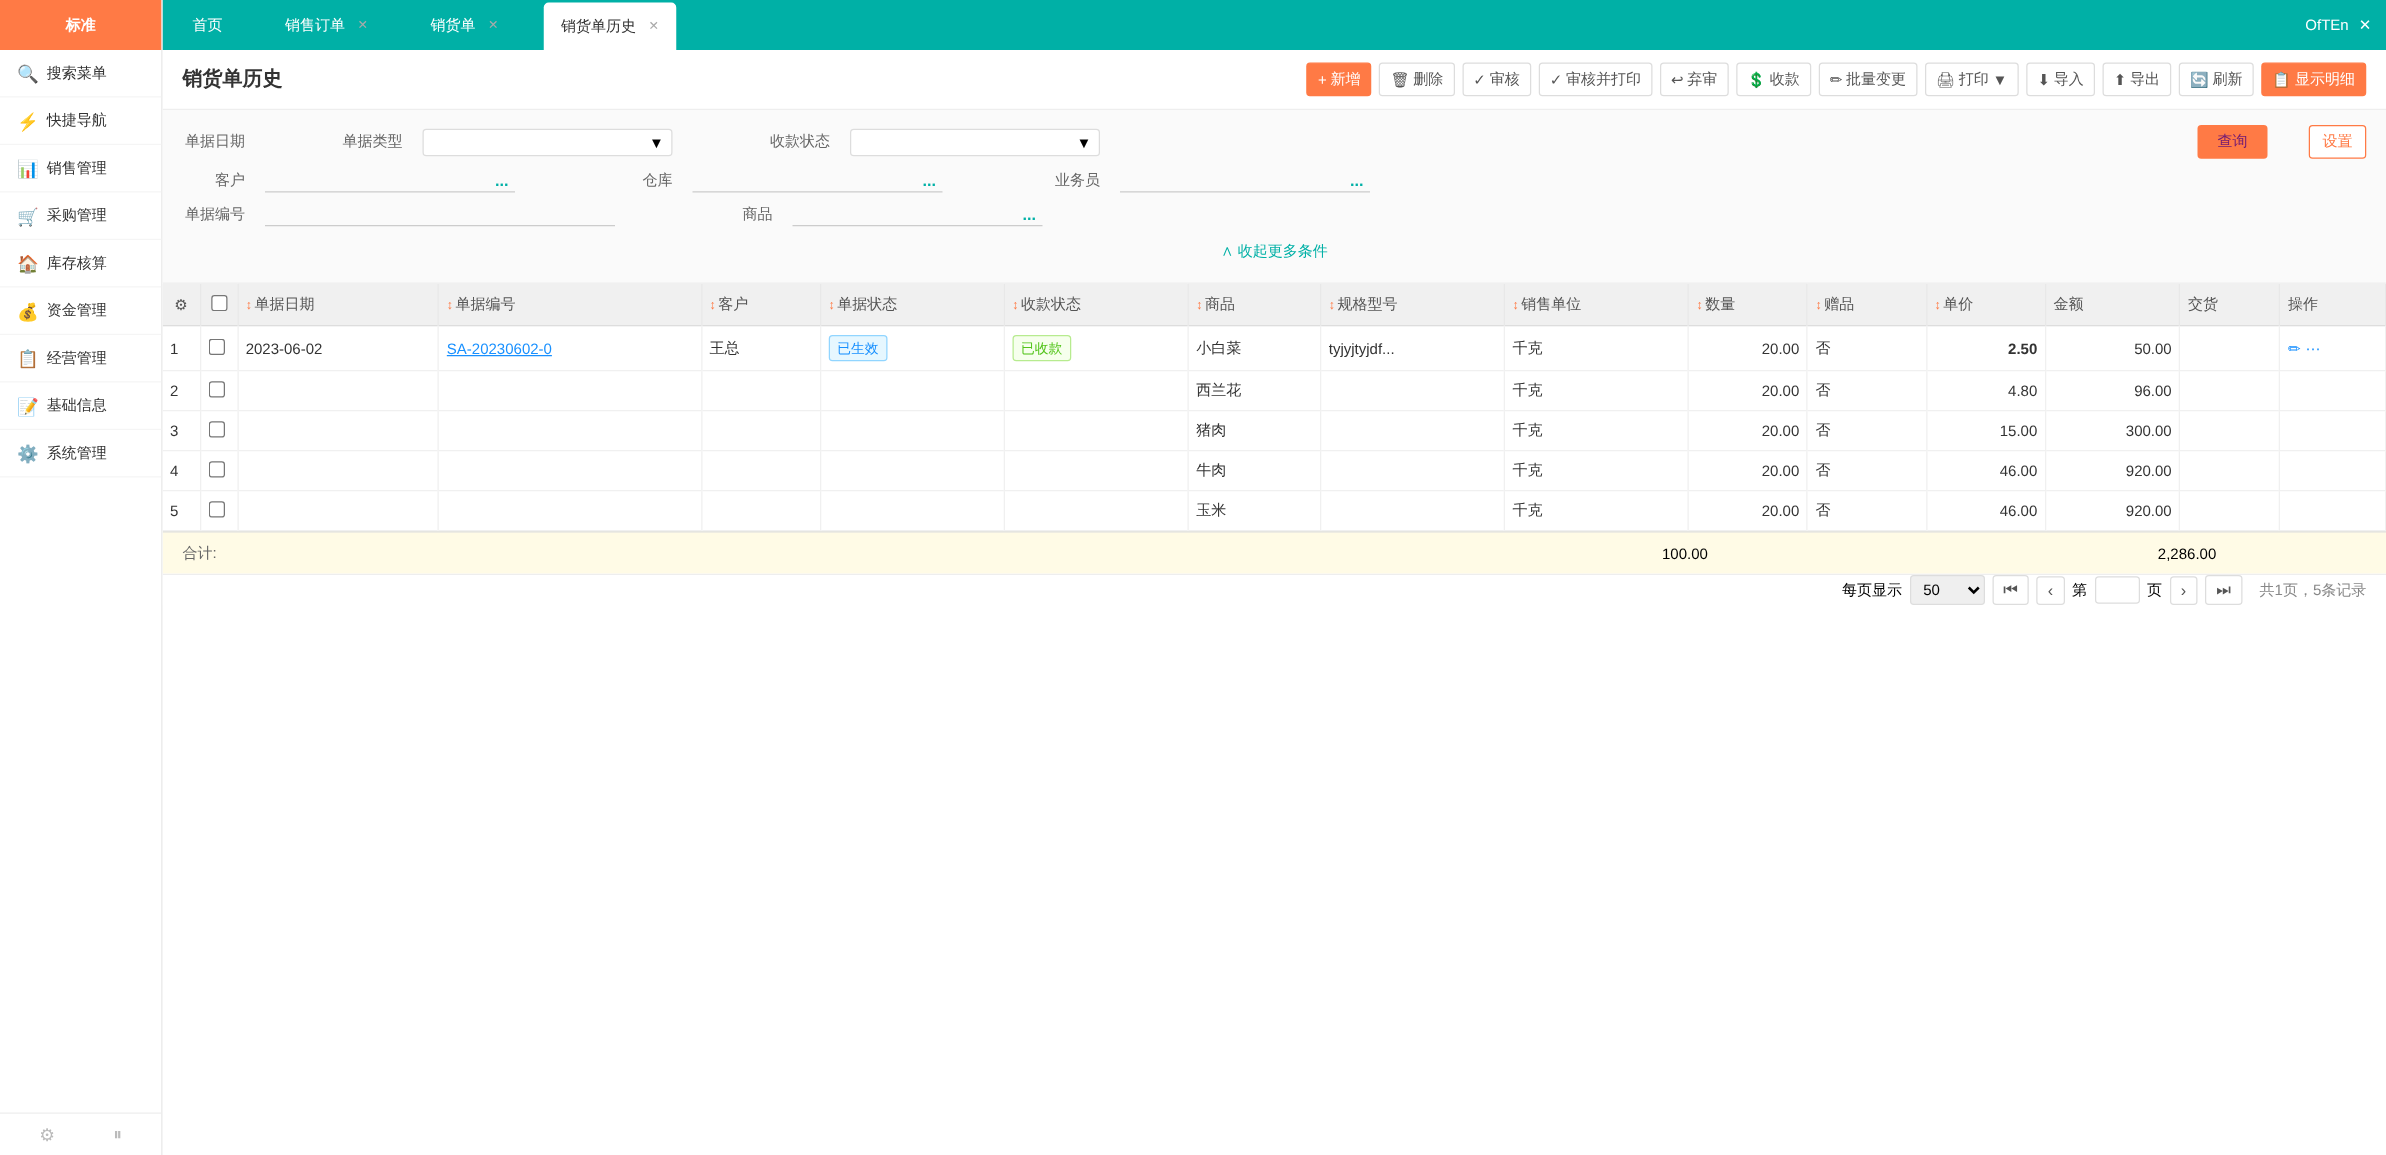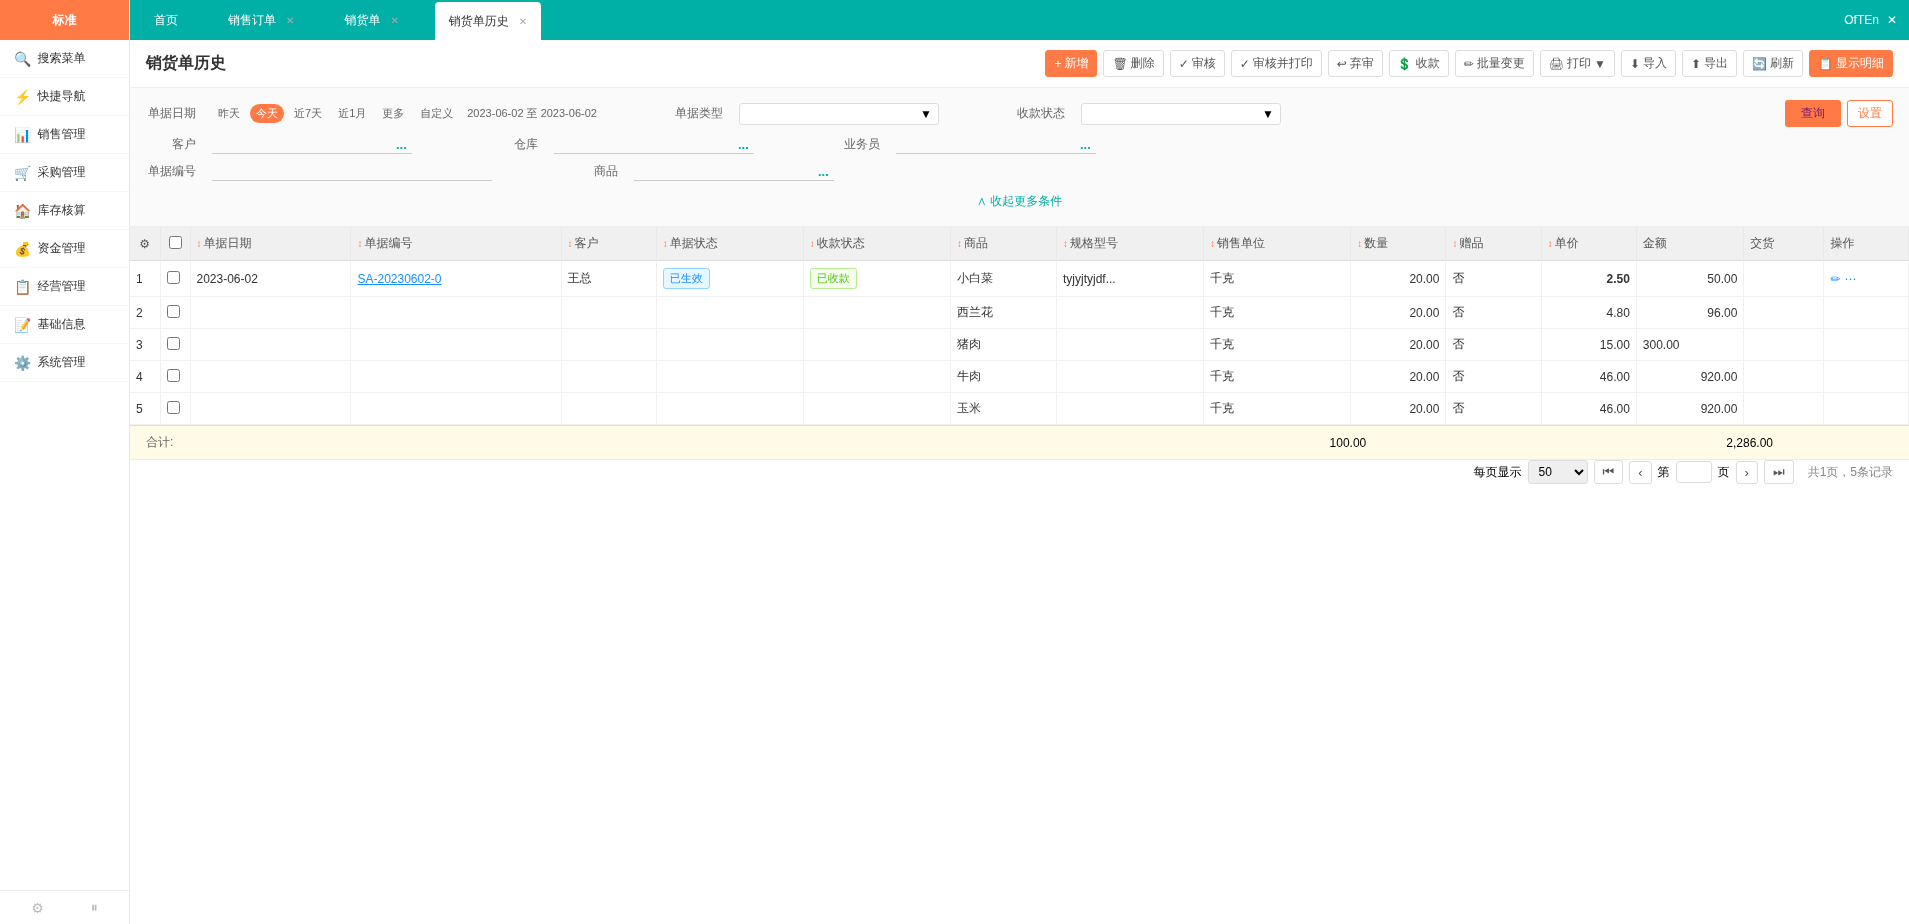--- a/index.html
+++ b/index.html
@@ -261,20 +261,21 @@
     .page-input {
       width: 36px;
       border: 1px solid #ddd;
       border-radius: 3px;
       padding: 3px 4px;
       text-align: center;
     }
     .settings-row {
       display: flex;
       justify-content: flex-end;
+      margin-left: 27px;
     }
     .settings-btn {
       border: 1px solid #ff7a45;
       color: #ff7a45;
       background: #fff;
       border-radius: 3px;
       padding: 3px 10px;
       cursor: pointer;
       font-size: 12px;
     }
@@ -406,29 +407,20 @@
           <span>📋</span>
           <span>显示明细</span>
         </button>
       </div>
     </div>
 
     <div class="filter-area">
 
       <div class="filter-row">
         <span class="filter-label">单据日期</span>
-        <div style="display:flex;gap:4px;align-items:center;">
-          <span class="date-btn">昨天</span>
-          <span class="date-btn active">今天</span>
-          <span class="date-btn">近7天</span>
-          <span class="date-btn">近1月</span>
-          <span class="date-btn">更多</span>
-          <span class="date-btn">自定义</span>
-          <span class="date-range">2023-06-02 至 2023-06-02</span>
-        </div>
         <span class="filter-label" style="margin-left:60px;">单据类型</span>
         <div class="filter-select" style="width:200px;">
           <span></span>
           <span>▼</span>
         </div>
         <span class="filter-label" style="margin-left:60px;">收款状态</span>
         <div class="filter-select" style="width:200px;">
           <span></span>
           <span>▼</span>
         </div>
@@ -540,21 +532,21 @@
               <td></td>
               <td></td>
               <td></td>
               <td></td>
               <td>猪肉</td>
               <td></td>
               <td>千克</td>
               <td style="text-align: right;">20.00</td>
               <td>否</td>
               <td style="text-align: right;">15.00</td>
-              <td style="">300.00</td>
+              <td style="text-align: right;">300.00</td>
               <td></td>
               <td></td>
             </tr>
             <tr>
               <td>4</td>
               <td><input type="checkbox" style=""></td>
               <td></td>
               <td></td>
               <td></td>
               <td></td>

